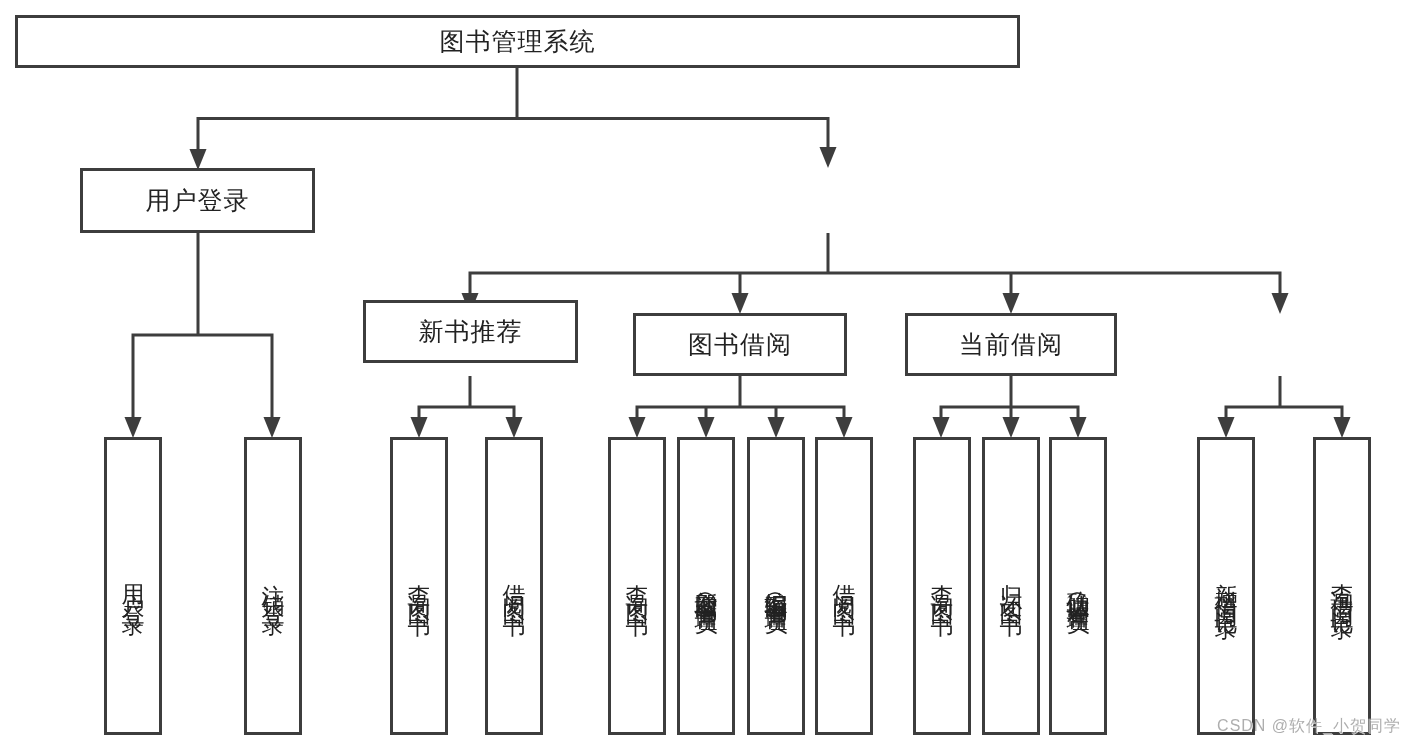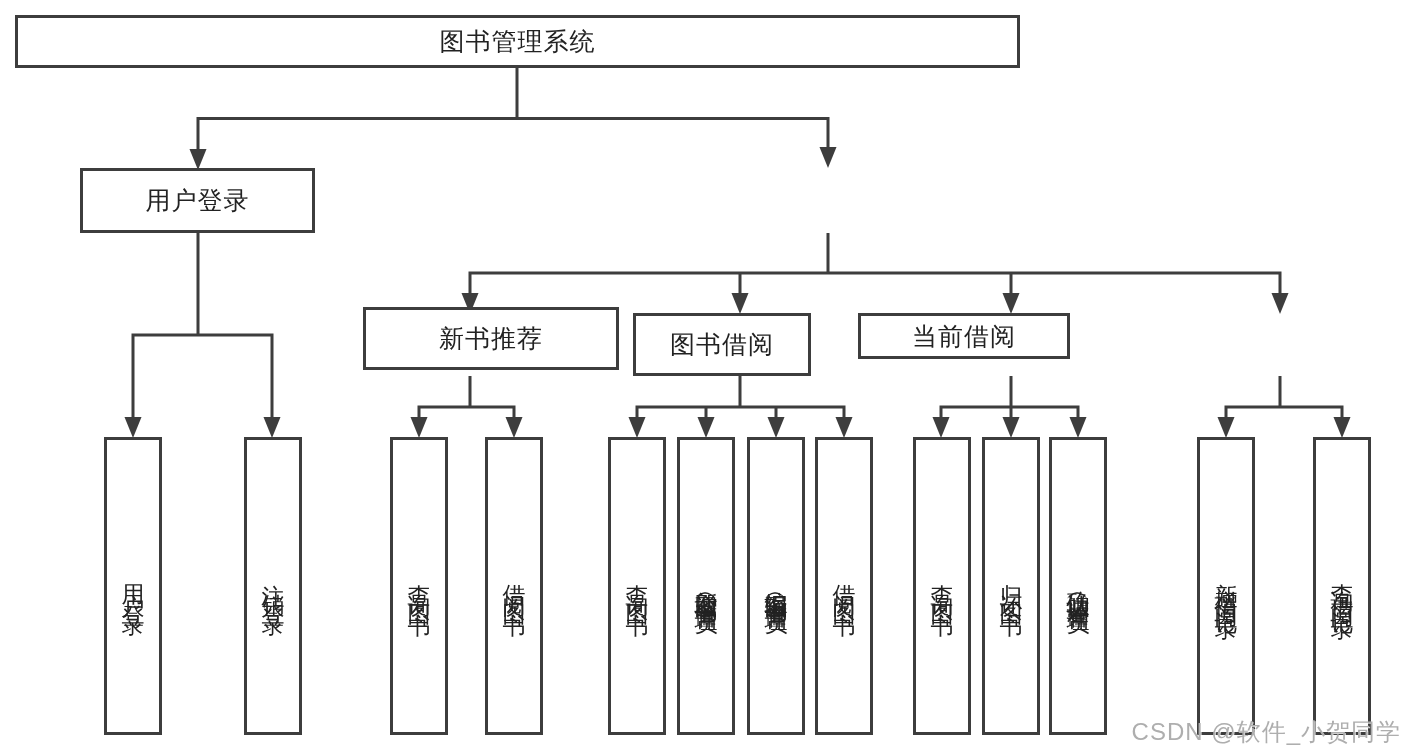--- a/index.html
+++ b/index.html
@@ -47,23 +47,23 @@
     line-height: 1;
   }
   .ls10 span { letter-spacing: 10px; }
   .ls7  span { letter-spacing: 7px; }
   .ls3  span { letter-spacing: 3px; }
 
   
   .n-root            { left: 15px;   top: 15px;  width: 1005px; height: 53px; }
   .n-user-login      { left: 80px;   top: 168px; width: 235px;  height: 65px; }
   .n-book-mgmt       { left: 712px;  top: 168px; width: 233px;  height: 65px; }
-  .n-new-books       { left: 363px;  top: 307px; width: 256px;  height: 63px; }
-  .n-book-borrow     { left: 633px;  top: 313px; width: 178px;  height: 63px; }
-  .n-current-borrow  { left: 858px;  top: 313px; width: 212px;  height: 46px; }
+  .n-new-books       { left: 363px;  top: 300px; width: 215px;  height: 63px; }
+  .n-book-borrow     { left: 633px;  top: 313px; width: 214px;  height: 63px; }
+  .n-current-borrow  { left: 905px;  top: 313px; width: 212px;  height: 63px; }
   .n-borrow-records  { left: 1173px; top: 313px; width: 213px;  height: 63px; }
 
   .leaf { top: 437px; width: 58px; height: 298px; }
   .n-leaf-user-login     { left: 104px; }
   .n-leaf-logout         { left: 244px; }
   .n-leaf-nb-query       { left: 390px; }
   .n-leaf-nb-borrow      { left: 485px; }
   .n-leaf-bb-query       { left: 608px; }
   .n-leaf-bb-add         { left: 677px; }
   .n-leaf-bb-edit        { left: 747px; }
@@ -71,21 +71,21 @@
   .n-leaf-cb-query       { left: 913px; }
   .n-leaf-cb-return      { left: 982px; }
   .n-leaf-cb-confirm     { left: 1049px; }
   .n-leaf-br-add         { left: 1197px; }
   .n-leaf-br-query       { left: 1313px; }
 
   .watermark {
     position: absolute;
     top: 716px;
     right: 4px;
-    font-size: 24px;
+    font-size: 16px;
     letter-spacing: 1px;
     color: #aeaeae;
     text-shadow: 1px 1px 0 rgba(255,255,255,0.75);
     z-index: 5;
     white-space: nowrap;
   }
 </style>
 </head>
 <body>
 

